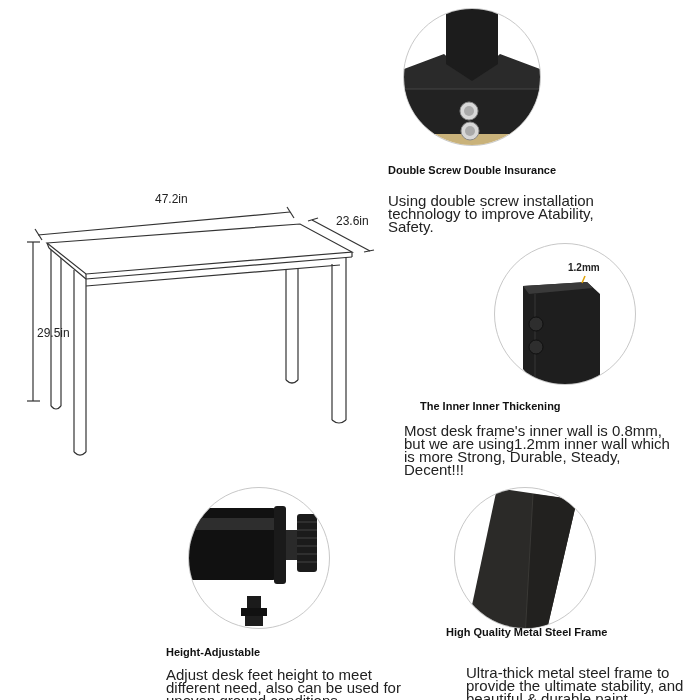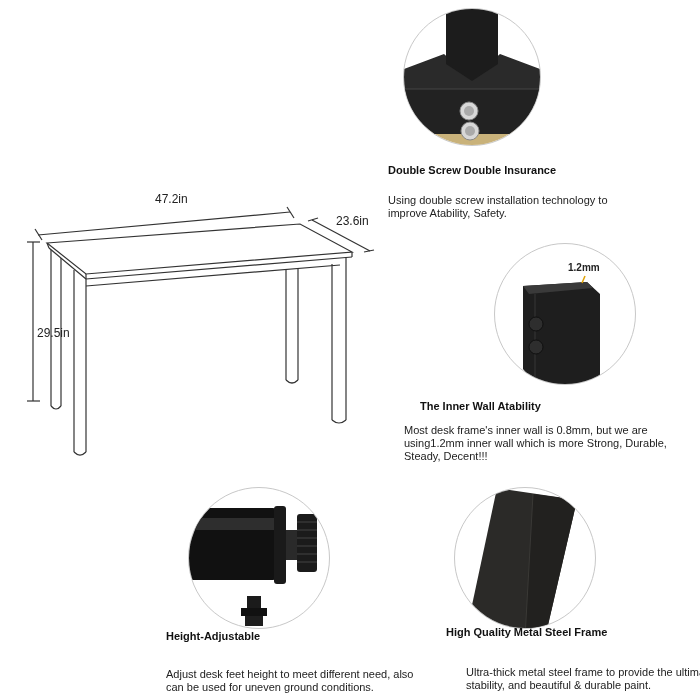--- a/index.html
+++ b/index.html
@@ -1,20 +1,20 @@
 <!DOCTYPE html>
 <html><head>
 <meta charset="utf-8">
 <style>
   html,body{margin:0;padding:0;background:#fff;}
   body{width:700px;height:700px;position:relative;overflow:hidden;font-family:"Liberation Sans",sans-serif;color:#222;}
   .abs{position:absolute;}
   .circle{position:absolute;border-radius:50%;border:1px solid #c8c8c8;overflow:hidden;background:#fff;}
   .title{position:absolute;font-weight:bold;font-size:11px;color:#111;white-space:nowrap;}
-  .desc{position:absolute;font-size:11px;line-height:13px;color:#222;}
+  .desc{position:absolute;font-size:15px;line-height:13px;color:#222;}
   .dim{position:absolute;font-size:12px;color:#222;white-space:nowrap;}
 </style>
 </head>
 <body>
 
 <svg class="abs" style="left:0;top:190px" width="390" height="280" viewBox="0 0 390 280">
   <g stroke="#333" stroke-width="1.2" fill="none">
 
     <line x1="38" y1="45" x2="290" y2="22"></line>
     <line x1="35" y1="39" x2="42" y2="50"></line>
@@ -79,21 +79,21 @@
   <svg width="140" height="140" viewBox="0 0 140 140">
     <polygon points="28,42 92,38 105,50 105,140 40,140 28,125" fill="#1e1e1e"></polygon>
     <polygon points="28,42 92,38 98,44 34,50" fill="#3a3a3a"></polygon>
     <line x1="40" y1="50" x2="40" y2="140" stroke="#333" stroke-width="1.2"></line>
     <circle cx="41" cy="80" r="7" fill="#2e2e2e" stroke="#111"></circle>
     <circle cx="41" cy="103" r="7" fill="#2e2e2e" stroke="#111"></circle>
     <line x1="87" y1="39" x2="90" y2="32" stroke="#e0a000" stroke-width="1.5"></line>
   </svg>
   <span class="abs" style="left:73px;top:18px;font-size:10px;font-weight:bold;color:#222">1.2mm</span>
 </div>
-<div class="title" style="left:420px;top:400px">The Inner Wall Atability</div>
+<div class="title" style="left:420px;top:400px">The Inner Inner Thickening</div>
 <div class="desc" style="left:404px;top:424px;width:280px">Most desk frame's inner wall is 0.8mm, but we are using1.2mm inner wall which is more Strong, Durable, Steady, Decent!!!</div>
 
 <div class="circle" style="left:188px;top:487px;width:140px;height:140px;">
   <svg width="140" height="140" viewBox="0 0 140 140">
     <rect x="-5" y="20" width="95" height="72" rx="6" fill="#111"></rect>
     <rect x="0" y="30" width="88" height="12" fill="#2e2e2e"></rect>
     <rect x="85" y="18" width="12" height="78" rx="3" fill="#1a1a1a"></rect>
     <rect x="97" y="42" width="12" height="30" fill="#2a2a2a"></rect>
     <rect x="108" y="26" width="20" height="58" rx="3" fill="#1b1b1b"></rect>
     <g stroke="#444" stroke-width="1">
@@ -102,21 +102,21 @@
       <line x1="108" y1="50" x2="128" y2="50"></line>
         <line x1="108" y1="58" x2="128" y2="58"></line>
       <line x1="108" y1="66" x2="128" y2="66"></line>
         <line x1="108" y1="74" x2="128" y2="74"></line>
     </g>
     <rect x="58" y="108" width="14" height="14" fill="#1b1b1b"></rect>
     <rect x="52" y="120" width="26" height="8" fill="#111"></rect>
     <rect x="56" y="128" width="18" height="10" fill="#1e1e1e"></rect>
   </svg>
 </div>
-<div class="title" style="left:166px;top:630px">Height-Adjustable</div>
+<div class="title" style="left:166px;top:646px">Height-Adjustable</div>
 <div class="desc" style="left:166px;top:668px;width:260px">Adjust desk feet height to meet different need, also can be used for uneven ground conditions.</div>
 
 <div class="circle" style="left:454px;top:487px;width:140px;height:140px;">
   <svg width="140" height="140" viewBox="0 0 140 140">
     <polygon points="42,0 122,12 90,150 10,150" fill="#2b2a28"></polygon>
     <polygon points="78,6 122,12 90,150 70,150" fill="#22211f"></polygon>
     <line x1="78" y1="6" x2="70" y2="150" stroke="#3a3936" stroke-width="1"></line>
   </svg>
 </div>
 <div class="title" style="left:446px;top:626px">High Quality Metal Steel Frame</div>

